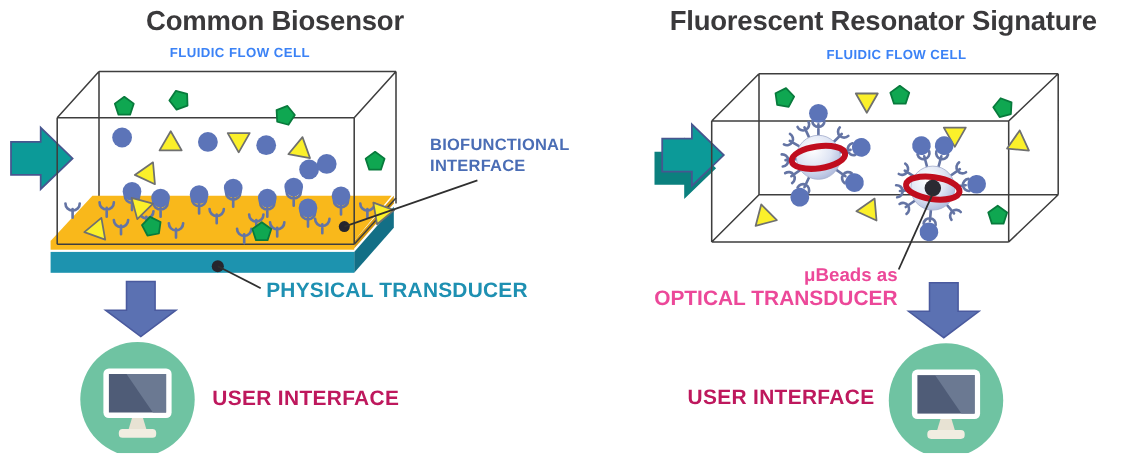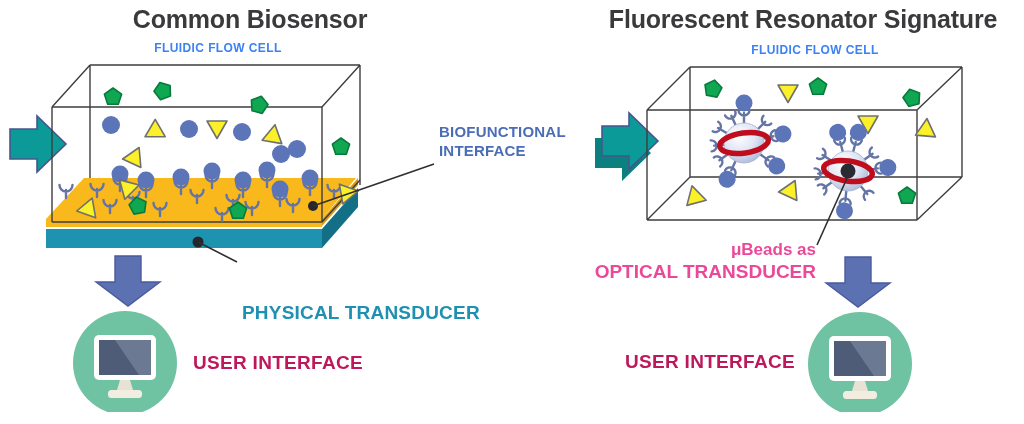--- a/index.html
+++ b/index.html
@@ -310,26 +310,26 @@
       <use href="#monitor" transform="translate(860,363)"></use>
     </g>
   </svg>
 
   <div class="label title centered" style="left:250px;top:5px;">Common Biosensor</div>
   <div class="label title centered" style="left:803px;top:5px;">Fluorescent Resonator Signature</div>
 
   <div class="label flowcell centered" style="left:218px;top:41px;">FLUIDIC FLOW CELL</div>
   <div class="label flowcell centered" style="left:815px;top:43px;">FLUIDIC FLOW CELL</div>
 
-  <div class="label biofn" style="left:391px;top:123px;margin-left:48px;">
+  <div class="label biofn" style="left:391px;top:123px;">
     <div>BIOFUNCTIONAL</div>
     <div>INTERFACE</div>
   </div>
 
-  <div class="label teal-label" style="left:242px;top:254px;margin-top:48px;">PHYSICAL TRANSDUCER</div>
+  <div class="label teal-label" style="left:242px;top:254px;">PHYSICAL TRANSDUCER</div>
 
   <div class="label ubeads" style="right:208px;top:239px;">
     <div class="l1">μBeads as</div>
     <div class="l2">OPTICAL TRANSDUCER</div>
   </div>
 
   <div class="label ui-label" style="left:193px;top:352px;">USER INTERFACE</div>
   <div class="label ui-label" style="left:625px;top:351px;">USER INTERFACE</div>
 </div>
 

